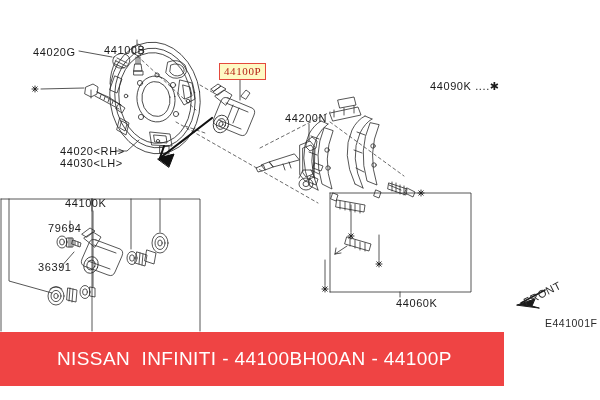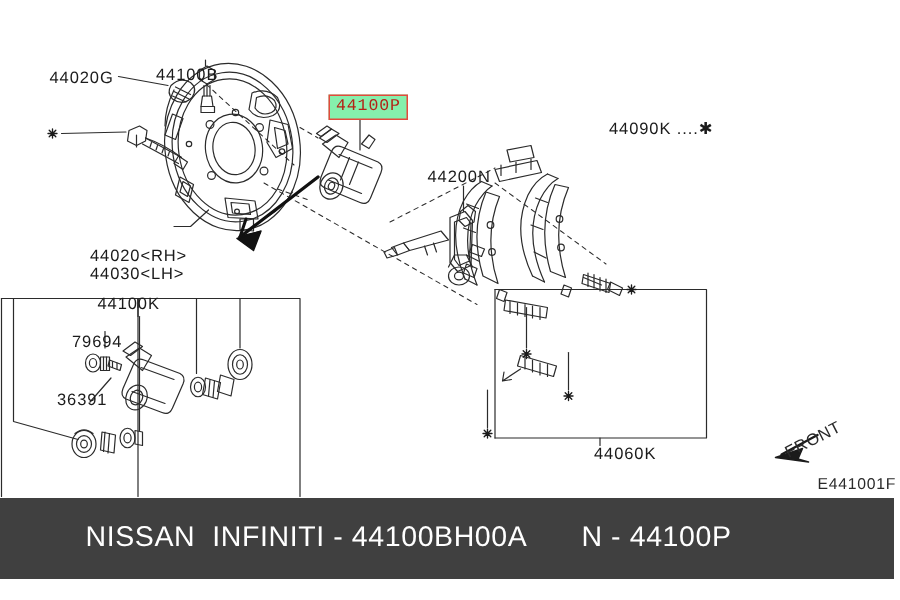--- a/index.html
+++ b/index.html
@@ -31,28 +31,27 @@
     position: absolute;
     font-family: "Liberation Sans", sans-serif;
     font-size: 11px;
     letter-spacing: 0.6px;
     color: #1b1b1b;
     white-space: pre;
     line-height: 12px;
   }
   .lbl.two-line {
     line-height: 11.5px;
-    margin-top: 20px;
   }
   .highlight-label {
     position: absolute;
-    background: #86efac;
+    background: #fef9c3;
     border: 1px solid #e4493c;
     color: #b42216;
-    font-family: Liberation Mono, monospace;
+    font-family: Liberation Serif, serif;
     font-size: 11px;
     letter-spacing: 0.6px;
     padding: 1px 4px 2px 4px;
     white-space: pre;
     box-sizing: border-box;
   }
   .front-marker {
     position: absolute;
     font-family: "Liberation Sans", sans-serif;
     font-size: 11px;
@@ -67,42 +66,41 @@
     font-family: "Liberation Sans", sans-serif;
     font-size: 10.5px;
     letter-spacing: 0.5px;
     color: #2a2a2a;
     white-space: pre;
   }
   #footer-bar {
     position: absolute;
     left: 0;
     top: 332px;
-    width: 596px;
+    width: 504px;
     height: 54px;
-    background: #404040;
+    background: #ef4444;
     display: flex;
     align-items: center;
     box-sizing: border-box;
   }
   #footer-text {
     color: #ffffff;
     font-family: "Liberation Sans", sans-serif;
     font-size: 19px;
     letter-spacing: 0.4px;
     white-space: pre;
     margin-left: 57px;
   }
   #footer-alt {
     color: #ffffff;
     font-family: "Liberation Sans", sans-serif;
     font-size: 19px;
     letter-spacing: 0.4px;
     white-space: pre;
-    margin-left: 36px;
   }
 </style>
 </head>
 <body>
 
 <div id="diagram-root">
 
   <svg id="parts-svg" viewBox="0 0 600 400">
     <g fill="none" stroke="#2b2b2b" stroke-width="0.8" stroke-linejoin="round" stroke-linecap="round">
 
@@ -393,21 +391,21 @@
 
   <div class="lbl" style="left:104px; top:44px;">44100B</div>
 
   <div class="lbl two-line" style="left:60px; top:146px;">44020&lt;RH&gt;
 44030&lt;LH&gt;</div>
 
   <div class="highlight-label" style="left:219px; top:63px;">44100P</div>
 
   <div class="lbl" style="left:285px; top:112px;">44200N</div>
 
-  <div class="lbl" style="left:406px; top:80px;">44090K ....✱</div>
+  <div class="lbl" style="left:430px; top:80px;">44090K ....✱</div>
 
   <div class="lbl" style="left:65px; top:197px;">44100K</div>
 
   <div class="lbl" style="left:48px; top:222px;">79694</div>
 
   <div class="lbl" style="left:38px; top:261px;">36391</div>
 
   <div class="lbl" style="left:396px; top:297px;">44060K</div>
 
   <div class="front-marker" style="left:527px; top:296px;">FRONT</div>

